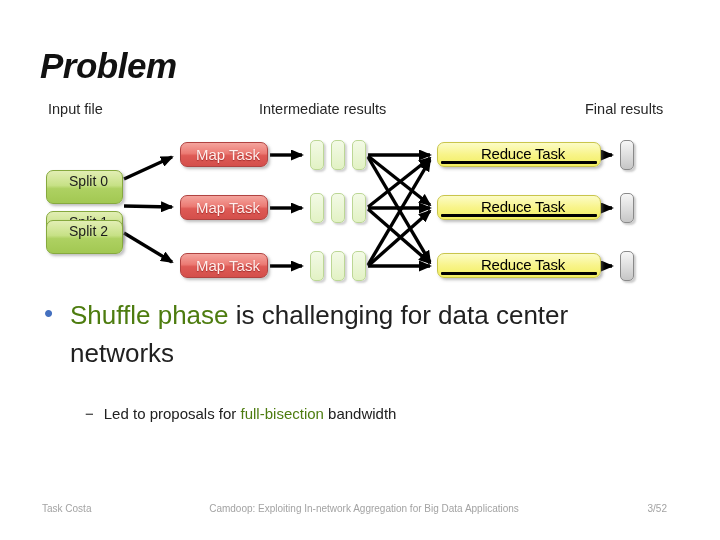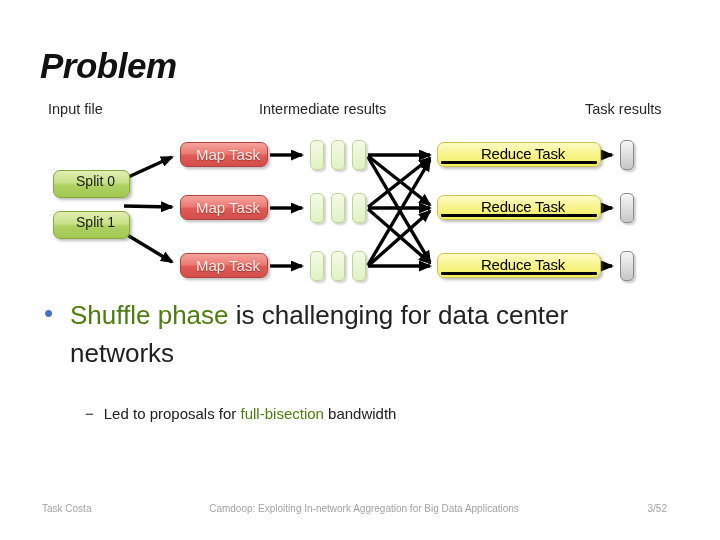--- a/index.html
+++ b/index.html
@@ -8,24 +8,23 @@
     font-family:"Liberation Sans", sans-serif; overflow:hidden;
   }
   .title {
     position:absolute; left:40px; top:46px; font-size:35px; font-weight:bold;
     color:#111111; letter-spacing:-0.5px;font-style:italic;
   }
   .col-label { position:absolute; top:101px; font-size:14.5px; color:#262626; }
   .box { position:absolute; box-sizing:border-box; border-radius:7px;
          box-shadow:2px 2px 3px rgba(110,110,110,0.45); text-align:center;padding-left:8px; }
   .split {
-    left:46px; width:77px; height:28px; line-height:21px; font-size:14px; color:#1b1b1b;
+    left:46px; width:77px; height:34px; line-height:21px; font-size:14px; color:#1b1b1b;
     background:linear-gradient(180deg,#e2eeb4 0%,#c7e186 45%,#aed162 55%,#a2c852 100%);
     border:1px solid #86a93e;
-    margin-left:7px;
   }
   .map {
     left:180px; width:88px; height:25px; line-height:23px; font-size:15px; color:#ffeeec;
     background:linear-gradient(180deg,#f4a49d 0%,#ec7b74 45%,#de5a55 55%,#d44f4b 100%);
     border:1px solid #b04341; text-shadow:0 1px 1px rgba(140,30,30,0.7);
   }
   .reduce {
     left:437px; width:164px; height:25px; line-height:21px; font-size:15px; color:#000000;
     background:linear-gradient(180deg,#fcfcc6 0%,#f8f48a 50%,#f2ee60 100%);
     border:1px solid #c9c54b; letter-spacing:-0.2px;
@@ -60,21 +59,21 @@
 </style>
 </head>
 <body>
 
 <div class="slide">
 
   <div class="title">Problem</div>
 
   <div class="col-label" style="left:48px;">Input file</div>
   <div class="col-label" style="left:259px;text-align:right;">Intermediate results</div>
-  <div class="col-label" style="left:585px;">Task results</div>
+  <div class="col-label" style="left:585px;">Final results</div>
 
   <svg class="arrows" viewBox="0 0 720 540" xmlns="http://www.w3.org/2000/svg">
     <defs>
       <marker id="ah" markerUnits="userSpaceOnUse" markerWidth="13" markerHeight="11" refX="11" refY="5.5" orient="auto">
         <path d="M0,0 L13,5.5 L0,11 Z" fill="#000"></path>
       </marker>
     </defs>
     <g stroke="#000" stroke-width="3.4" marker-end="url(#ah)">
       <line x1="124" y1="179" x2="172" y2="157"></line>
       <line x1="124" y1="206" x2="172" y2="207"></line>
@@ -95,20 +94,21 @@
       <line x1="368" y1="266" x2="430" y2="266"></line>
 
       <line x1="577" y1="155" x2="612" y2="155"></line>
       <line x1="577" y1="208" x2="612" y2="208"></line>
       <line x1="577" y1="266" x2="612" y2="266"></line>
     </g>
   </svg>
 
   <div class="box split" style="top:170px;">Split 0</div>
   <div class="box split" style="top:211px;">Split 1</div>
+  <div class="box split" style="top:220px;">Split 2</div>
 
   <div class="box map" style="top:142px;">Map Task</div>
   <div class="box map" style="top:195px;">Map Task</div>
   <div class="box map" style="top:253px;">Map Task</div>
 
   <div>
     <div class="bar" style="left:310px; top:140px;"></div>
     <div class="bar" style="left:331px; top:140px;"></div>
     <div class="bar" style="left:352px; top:140px;"></div>
   </div>

